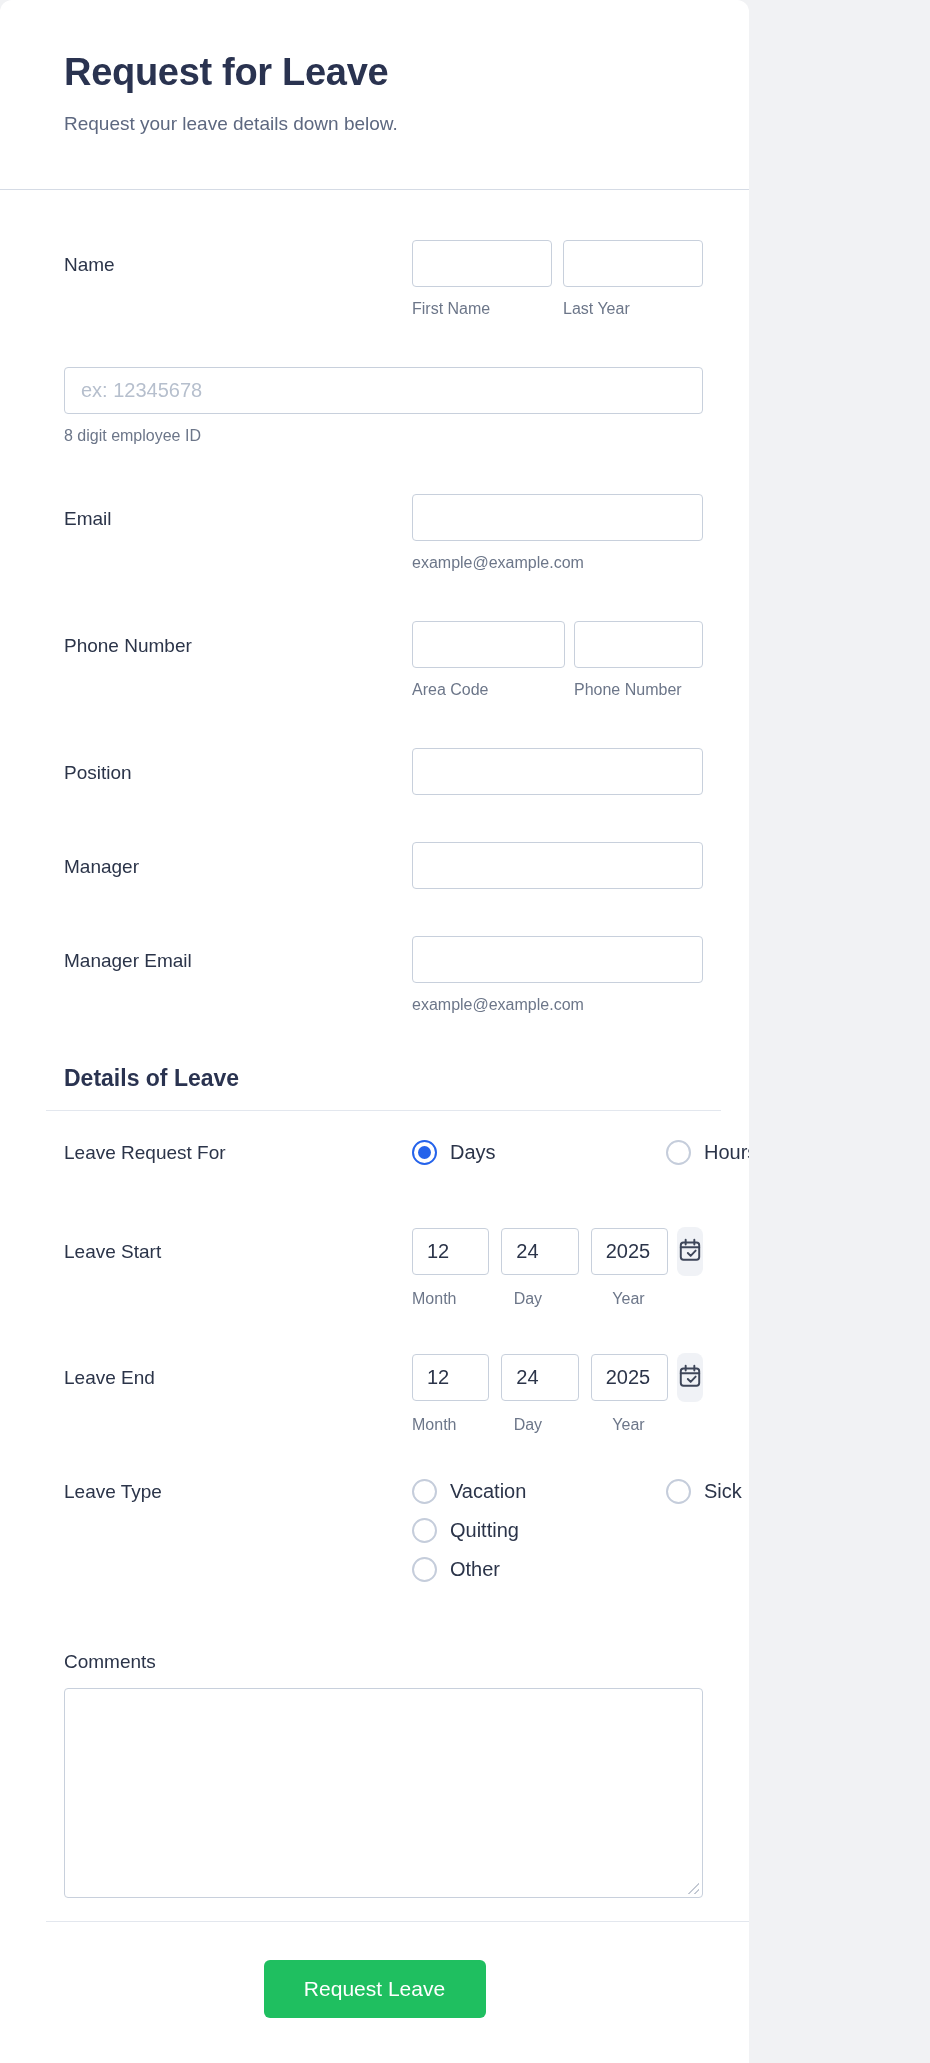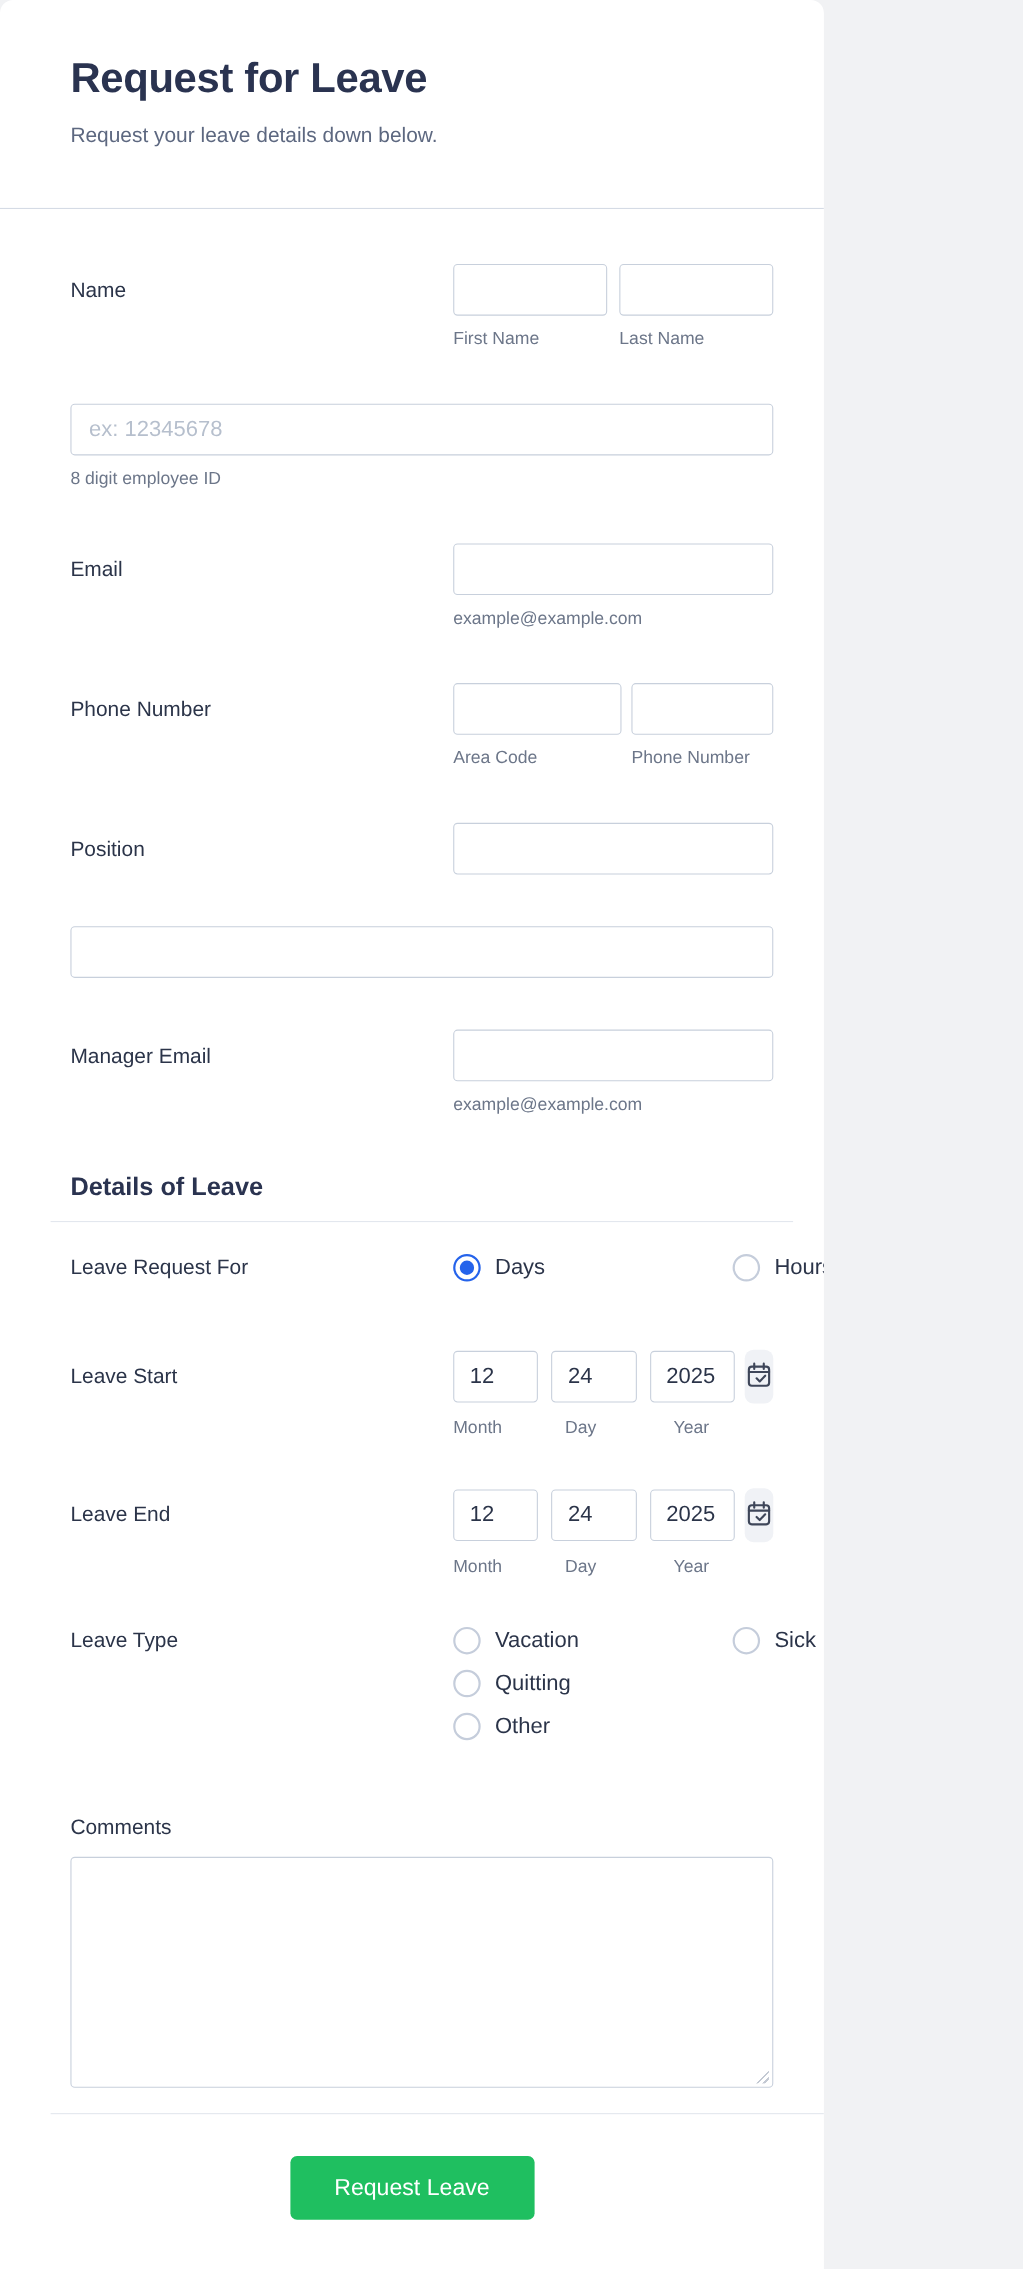--- a/index.html
+++ b/index.html
@@ -222,21 +222,21 @@
 
     <div class="frow subbed">
       <div class="row-label">Name</div>
       <div class="row-content">
         <div class="split">
           <div><input type="text" style=""></div>
           <div><input type="text" style=""></div>
         </div>
         <div class="sub-row">
           <div class="sublabel">First Name</div>
-          <div class="sublabel">Last Name</div>
+          <div class="sublabel">Last Year</div>
         </div>
       </div>
     </div>
 
     <div class="frow subbed">
       <div class="row-content">
         <input type="text" placeholder="ex: 12345678" style="">
         <div class="sub-row">
           <div class="sublabel">8 digit employee ID</div>
         </div>
@@ -268,20 +268,21 @@
     </div>
 
     <div class="frow">
       <div class="row-label">Position</div>
       <div class="row-content">
         <input type="text" style="">
       </div>
     </div>
 
     <div class="frow">
+      <div class="row-label">Manager</div>
       <div class="row-content">
         <input type="text" style="">
       </div>
     </div>
 
     <div class="frow subbed">
       <div class="row-label">Manager Email</div>
       <div class="row-content">
         <input type="text" style="">
         <div class="sub-row">

